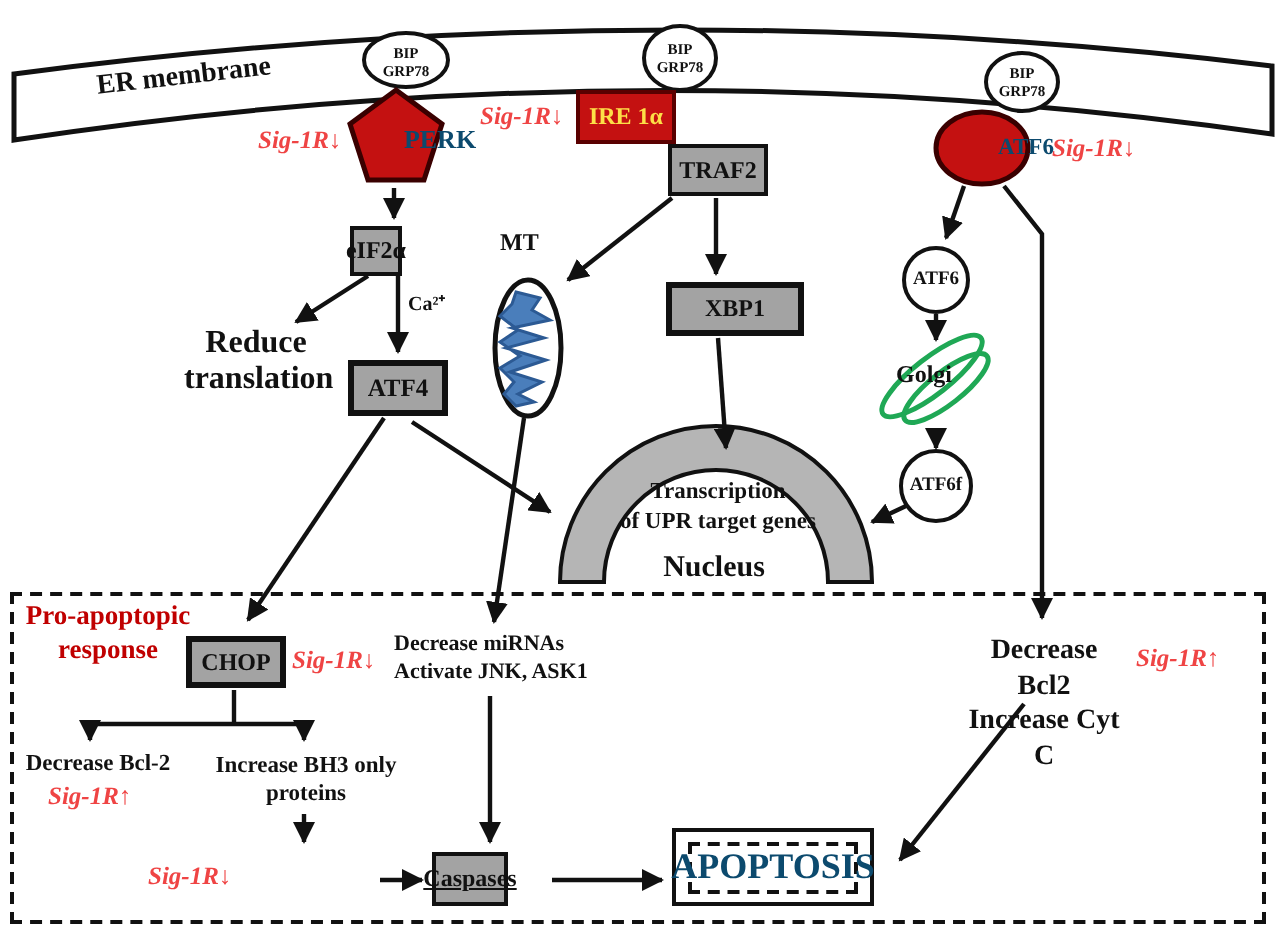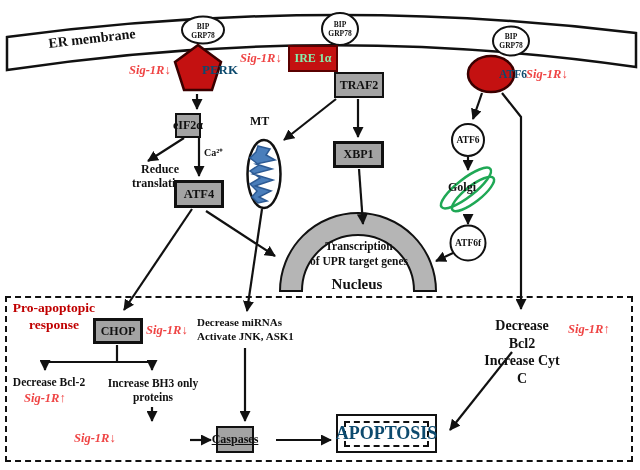--- a/index.html
+++ b/index.html
@@ -3,21 +3,21 @@
 <meta charset="utf-8">
 <style>
   html,body{margin:0;padding:0;background:#fff;}
   #stage{position:relative;width:640px;height:470px;background:#fff;overflow:hidden;
          font-family:"Liberation Serif",serif;}
   #stage *{box-sizing:border-box;}
   svg{position:absolute;left:0;top:0;}
   .box{position:absolute;background:#a3a3a3;border:2.5px solid #111;display:flex;
        align-items:center;justify-content:center;font-weight:bold;font-size:12px;color:#111;}
   .box.thick{border-width:3px;}
-  .redbox{background:#c41111;border-color:#5a0000;color:#86efac;}
+  .redbox{background:#c41111;border-color:#5a0000;color:#fde047;}
   .lbl{position:absolute;font-weight:bold;color:#111;line-height:1.15;}
   .ctr{text-align:center;}
   .sig{position:absolute;color:#ef4444;font-style:italic;font-weight:bold;font-size:12.5px;white-space:nowrap;}
   .shapetxt{position:absolute;display:flex;align-items:center;justify-content:center;
             font-weight:bold;color:#111;text-align:center;}
   .white{color:#0c4a6e;margin-left:22px;}
   .dashedframe{position:absolute;left:5px;top:296px;width:628px;height:166px;border:2px dashed #111;}
   .apo-outer{position:absolute;left:336px;top:414px;width:101px;height:39px;border:2.5px solid #111;
              display:flex;align-items:center;justify-content:center;background:#fff;}
   .apo-inner{width:85px;height:26px;border:2px dashed #111;display:flex;align-items:center;
@@ -100,29 +100,29 @@
   <div class="sig" style="left:129px;top:63px;">Sig-1R↓</div>
 
   <div class="box redbox" style="left:288px;top:45px;width:50px;height:27px;border-width:2.5px;">IRE 1α</div>
   <div class="sig" style="left:240px;top:51px;">Sig-1R↓</div>
 
   <div class="shapetxt white" style="left:469px;top:65px;width:44px;height:18px;font-size:11.5px;">ATF6</div>
   <div class="sig" style="left:526px;top:67px;">Sig-1R↓</div>
 
   <div class="box" style="left:175px;top:113px;width:26px;height:25px;">eIF2α</div>
   <div class="lbl" style="left:204px;top:147px;font-size:10px;">Ca²⁺</div>
-  <div class="lbl ctr" style="left:92px;top:163px;width:72px;font-size:12px;margin-left:32px;">
+  <div class="lbl ctr" style="left:92px;top:163px;width:72px;font-size:16px;">
     <div>Reduce</div>
     <div>translation</div>
   </div>
   <div class="box thick" style="left:174px;top:180px;width:50px;height:28px;font-size:12.5px;">ATF4</div>
 
   <div class="lbl" style="left:250px;top:115px;font-size:12px;">MT</div>
   <div class="box" style="left:334px;top:72px;width:50px;height:26px;">TRAF2</div>
-  <div class="box thick" style="left:333px;top:141px;width:51px;height:27px;">XBP1</div>
+  <div class="box thick" style="left:333px;top:141px;width:69px;height:27px;">XBP1</div>
 
   <div class="shapetxt" style="left:450px;top:133px;width:36px;height:14px;font-size:9.5px;">ATF6</div>
   <div class="lbl" style="left:448px;top:181px;font-size:12px;">Golgi</div>
   <div class="shapetxt" style="left:448px;top:236px;width:40px;height:14px;font-size:9.5px;">ATF6f</div>
 
   <div class="lbl ctr" style="left:299px;top:240px;width:120px;font-size:11.5px;">Transcription</div>
   <div class="lbl ctr" style="left:289px;top:255px;width:140px;font-size:11.5px;">of UPR target genes</div>
   <div class="lbl ctr" style="left:307px;top:276px;width:100px;font-size:15px;">Nucleus</div>
 
   <div class="dashedframe"></div>

